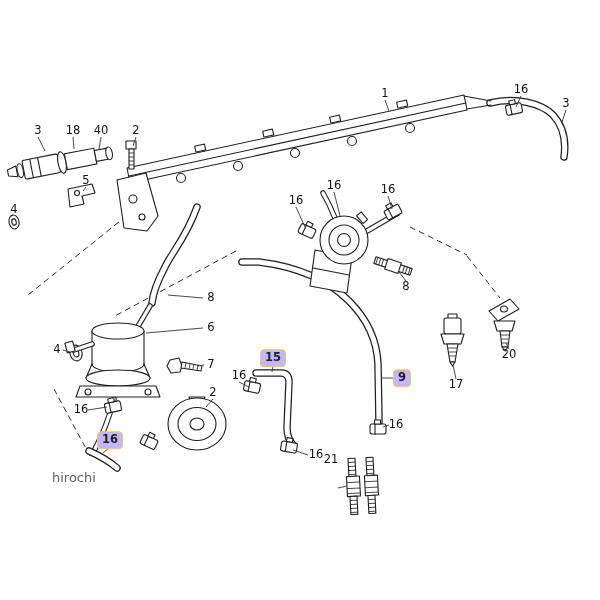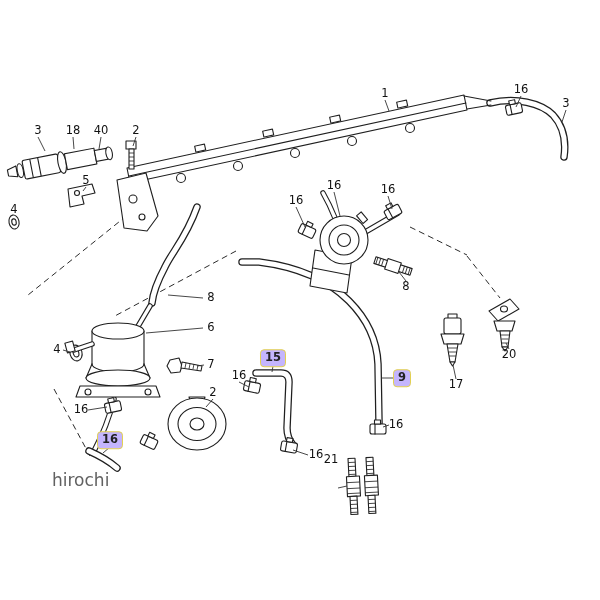--- a/index.html
+++ b/index.html
@@ -16,21 +16,21 @@
   .to2{stroke:#1f1f1f;stroke-width:5.5;fill:none;stroke-linecap:round}
   .ti2{stroke:#ffffff;stroke-width:3.4;fill:none;stroke-linecap:round}
   .leader path{stroke:#333;stroke-width:.9;fill:none}
   .hatch line{stroke:#1f1f1f;stroke-width:.8}
 
   
   .callout{position:absolute;transform:translate(-50%,-50%);
            font-size:11.5px;line-height:1;color:#111;padding:1px 2px;white-space:nowrap}
   .callout.hl{background:#c4b5fd;border:1px solid #E3D14F;border-radius:4px;
               padding:2px 4px;font-weight:bold;color:#222}
-  .watermark{position:absolute;left:52px;top:470px;font-size:17px;color:#616161}
+  .watermark{position:absolute;left:52px;top:470px;font-size:13px;color:#616161}
 </style>
 </head>
 <body>
 
 <div class="stage">
 
   <svg width="600" height="600" viewBox="0 0 600 600">
 
     <g class="dash">
       <path d="M150,197 L28,295"></path>

